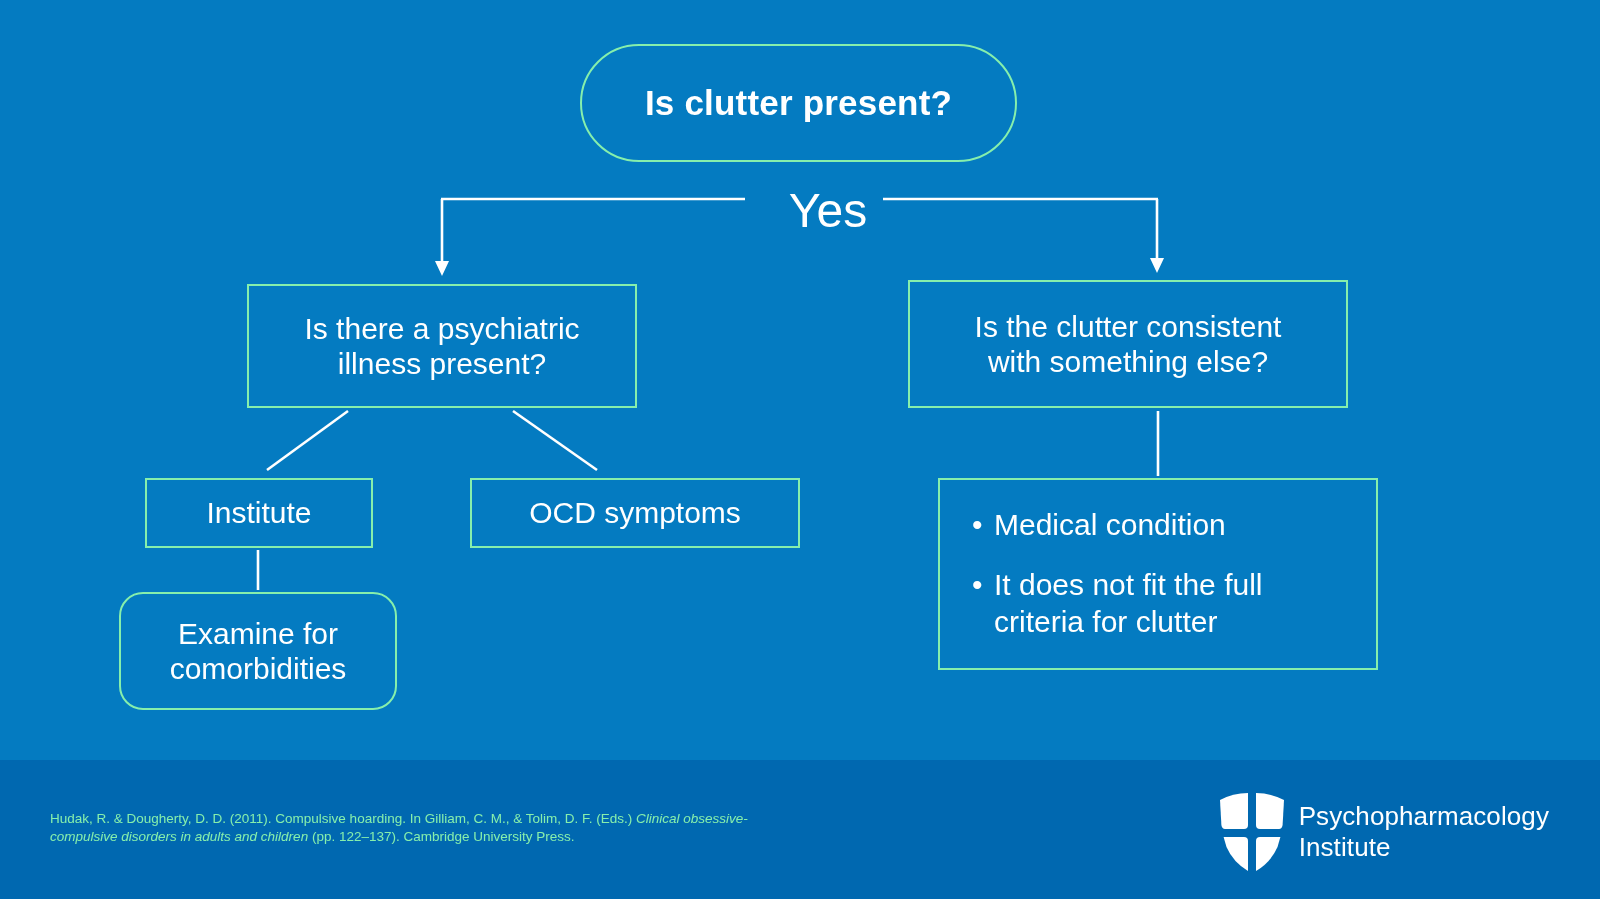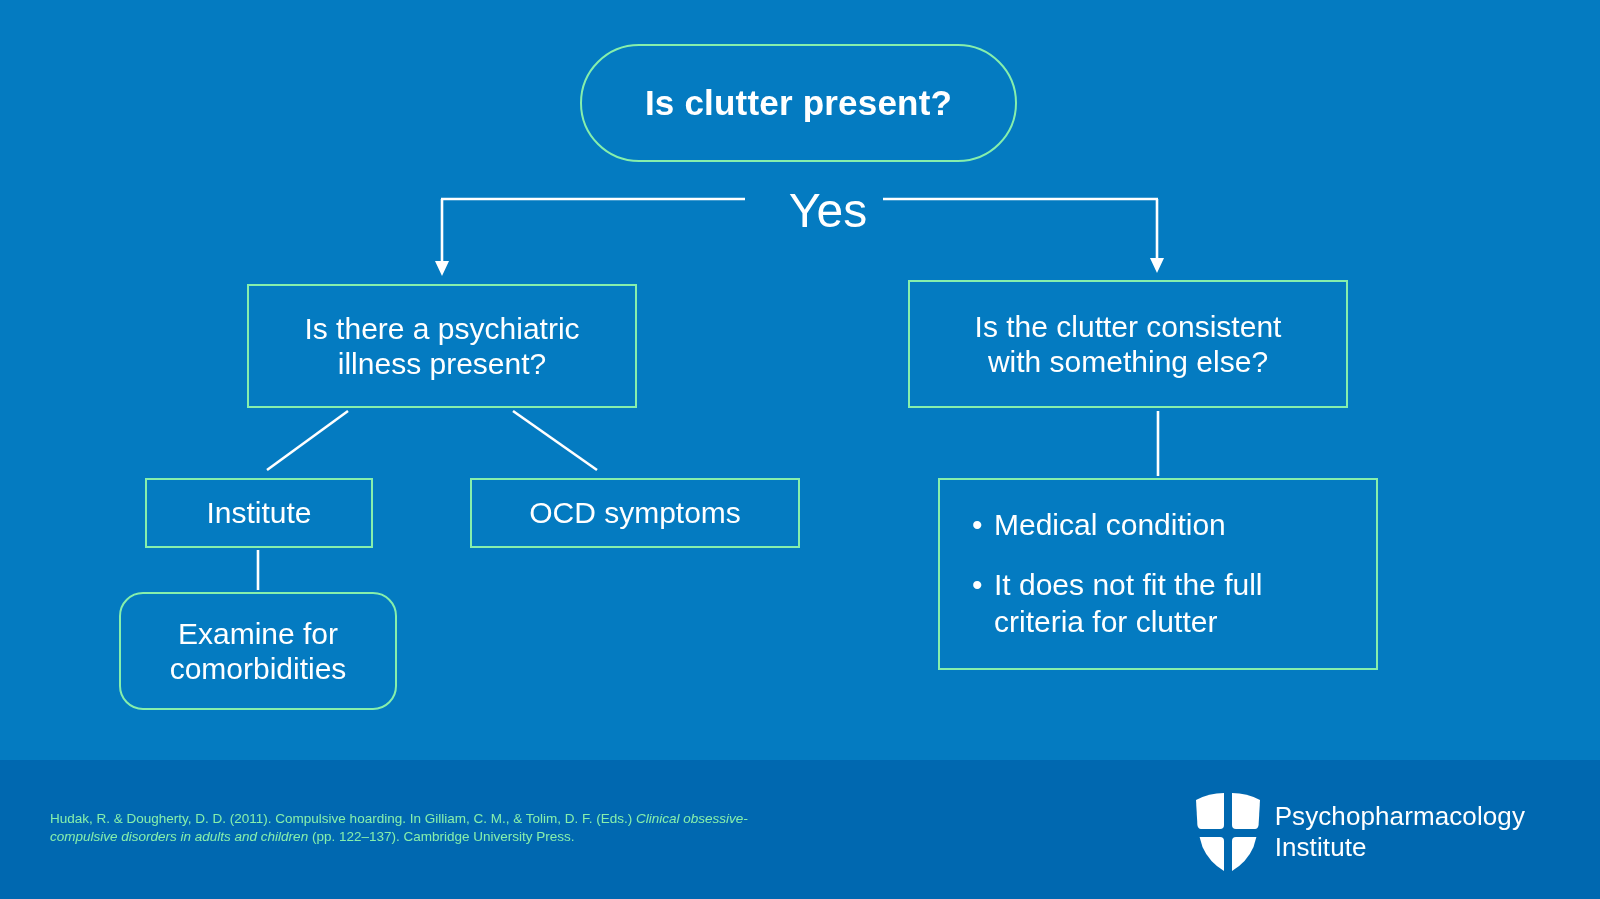--- a/index.html
+++ b/index.html
@@ -165,21 +165,21 @@
     color: #86efac;
     font-size: 13.5px;
     line-height: 1.35;
     font-family: "Liberation Sans", sans-serif;
   }
   .citation i { font-style: italic; }
 
   
   #logo {
     position: absolute;
-    right: 75px;
+    right: 51px;
     top: 30px;
     display: flex;
     align-items: center;
     gap: 10px;
   }
 
   .logo-mark { width: 74px; height: 84px; flex: 0 0 auto; }
 
   .logo-text {
     color: #ffffff;

